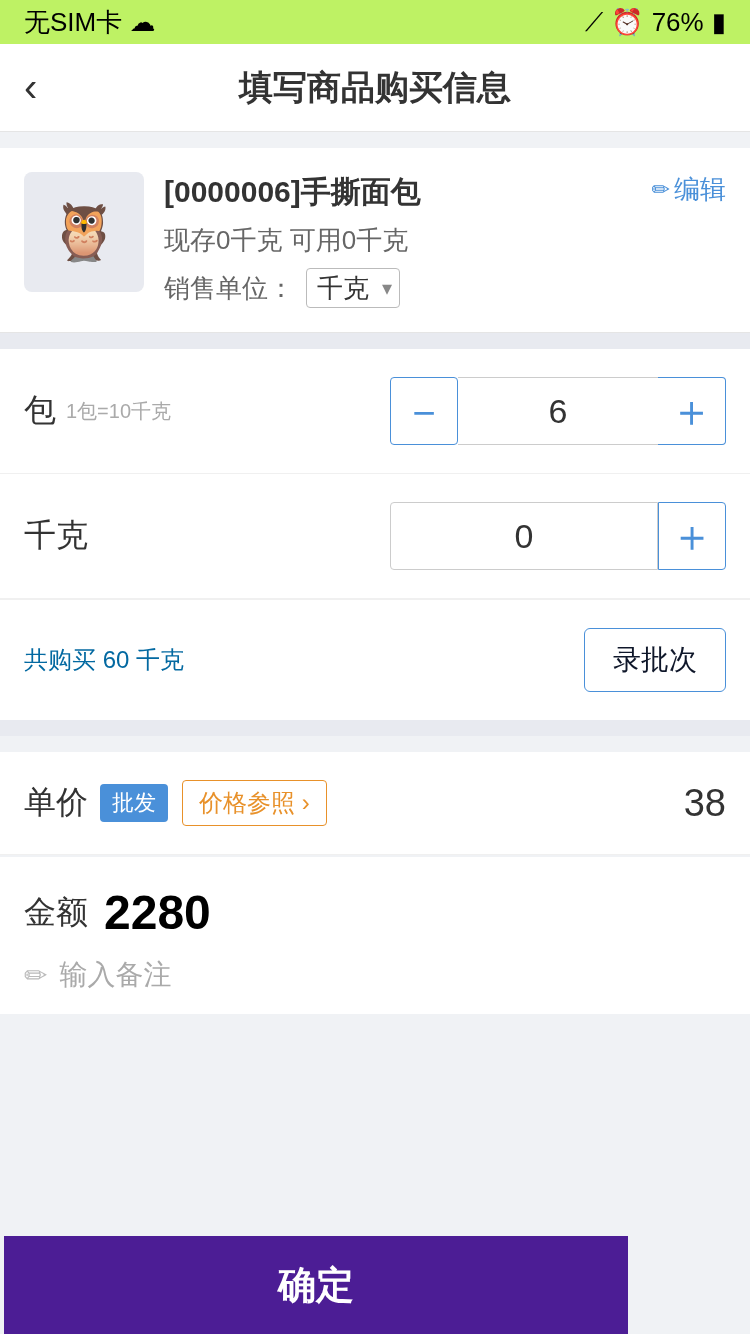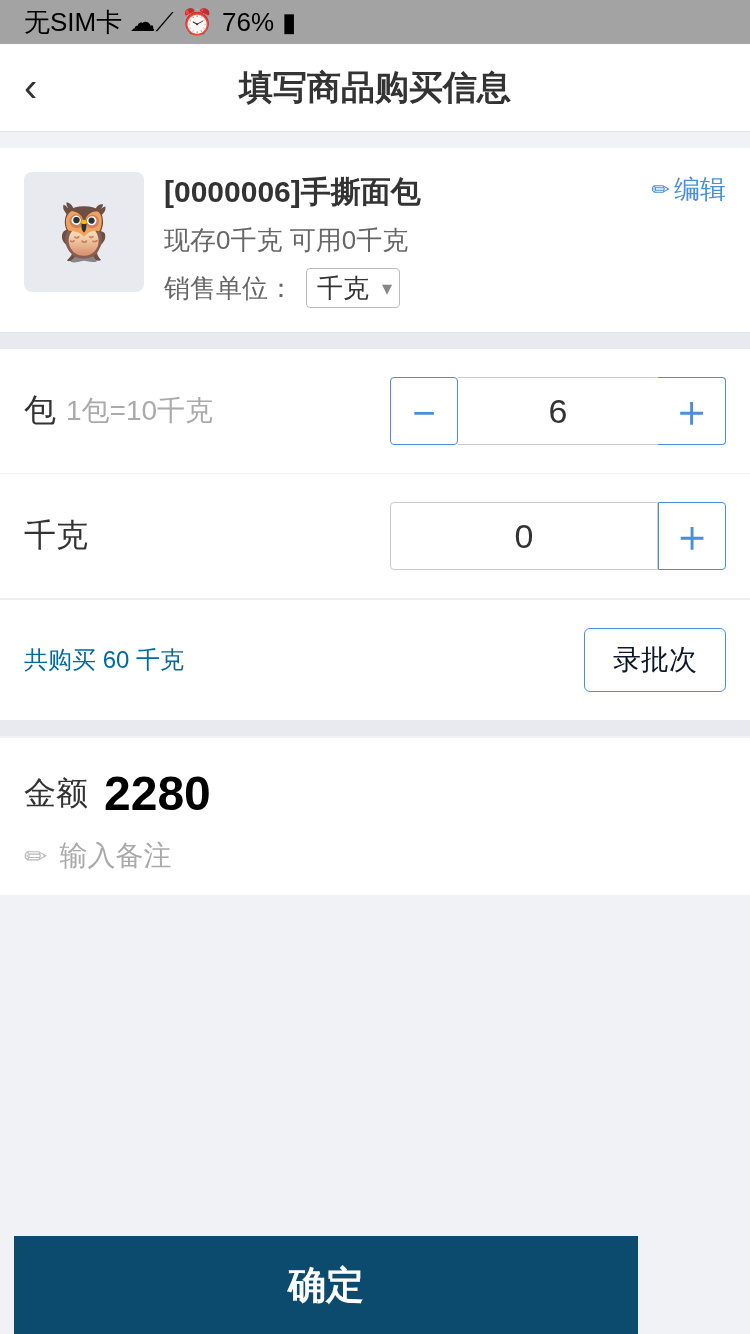--- a/index.html
+++ b/index.html
@@ -11,23 +11,24 @@
       background: #f0f2f5;
       font-size: 28px;
       color: #333;
       position: relative;
     }
 
     
     .status-bar {
       width: 750px;
       height: 44px;
-      background: #a3a3a3;
-      display: flex;
-      align-items: center;
+      background: #bef264;
+      display: flex;
+      align-items: center;
+      justify-content: space-between;
       padding: 0 24px;
       font-size: 26px;
       color: #000;
     }
     .status-left { display: flex; align-items: center; gap: 8px; }
     .status-center { font-size: 30px; font-weight: 500; }
     .status-right { display: flex; align-items: center; gap: 8px; font-size: 26px; }
 
     
     .nav-bar {
@@ -147,21 +148,21 @@
       align-items: center;
       padding: 28px 24px;
       border-bottom: 1px solid #f0f0f0;
     }
     .input-label {
       font-size: 32px;
       color: #333;
       flex: 0 0 auto;
     }
     .input-hint {
-      font-size: 28px;
+      font-size: 20px;
       color: #aaa;
       margin-left: 10px;
     }
     .input-controls {
       display: flex;
       align-items: center;
       margin-left: auto;
     }
     .stepper-btn {
       width: 68px;
@@ -289,32 +290,32 @@
     .empty-space {
       flex: 1;
       background: #f0f2f5;
       min-height: 320px;
     }
 
     
     .confirm-btn {
       width: 624px;
       height: 98px;
-      background: #0c4a6e;
+      background: #4c1d95;
       color: #fff;
       font-size: 38px;
       font-weight: 600;
       border: none;
       display: flex;
       align-items: center;
       justify-content: center;
       cursor: pointer;
       position: fixed;
       bottom: 0;
-      left: 14px;
+      left: 4px;
     }
 
     .main-content {
       padding-bottom: 98px;
     }
   </style>
 </head>
 <body>
 
 <div class="main-content">
@@ -381,20 +382,26 @@
     </div>
 
     <div class="summary-row">
       <span class="summary-text">共购买 60 千克</span>
       <button class="batch-btn">录批次</button>
     </div>
   </div>
 
   <div class="divider"></div>
 
+  <div class="price-section">
+    <span class="price-label">单价</span>
+    <span class="price-tag-wholesale">批发</span>
+    <button class="price-ref-btn">价格参照 ›</button>
+    <span class="price-value">38</span>
+  </div>
 
   <div class="amount-section">
     <div class="amount-row">
       <span class="amount-label">金额</span>
       <span class="amount-value">2280</span>
     </div>
     <div class="note-row">
       <span class="pencil-icon">✏</span>
       <span style="color:#aaa;">输入备注</span>
     </div>

